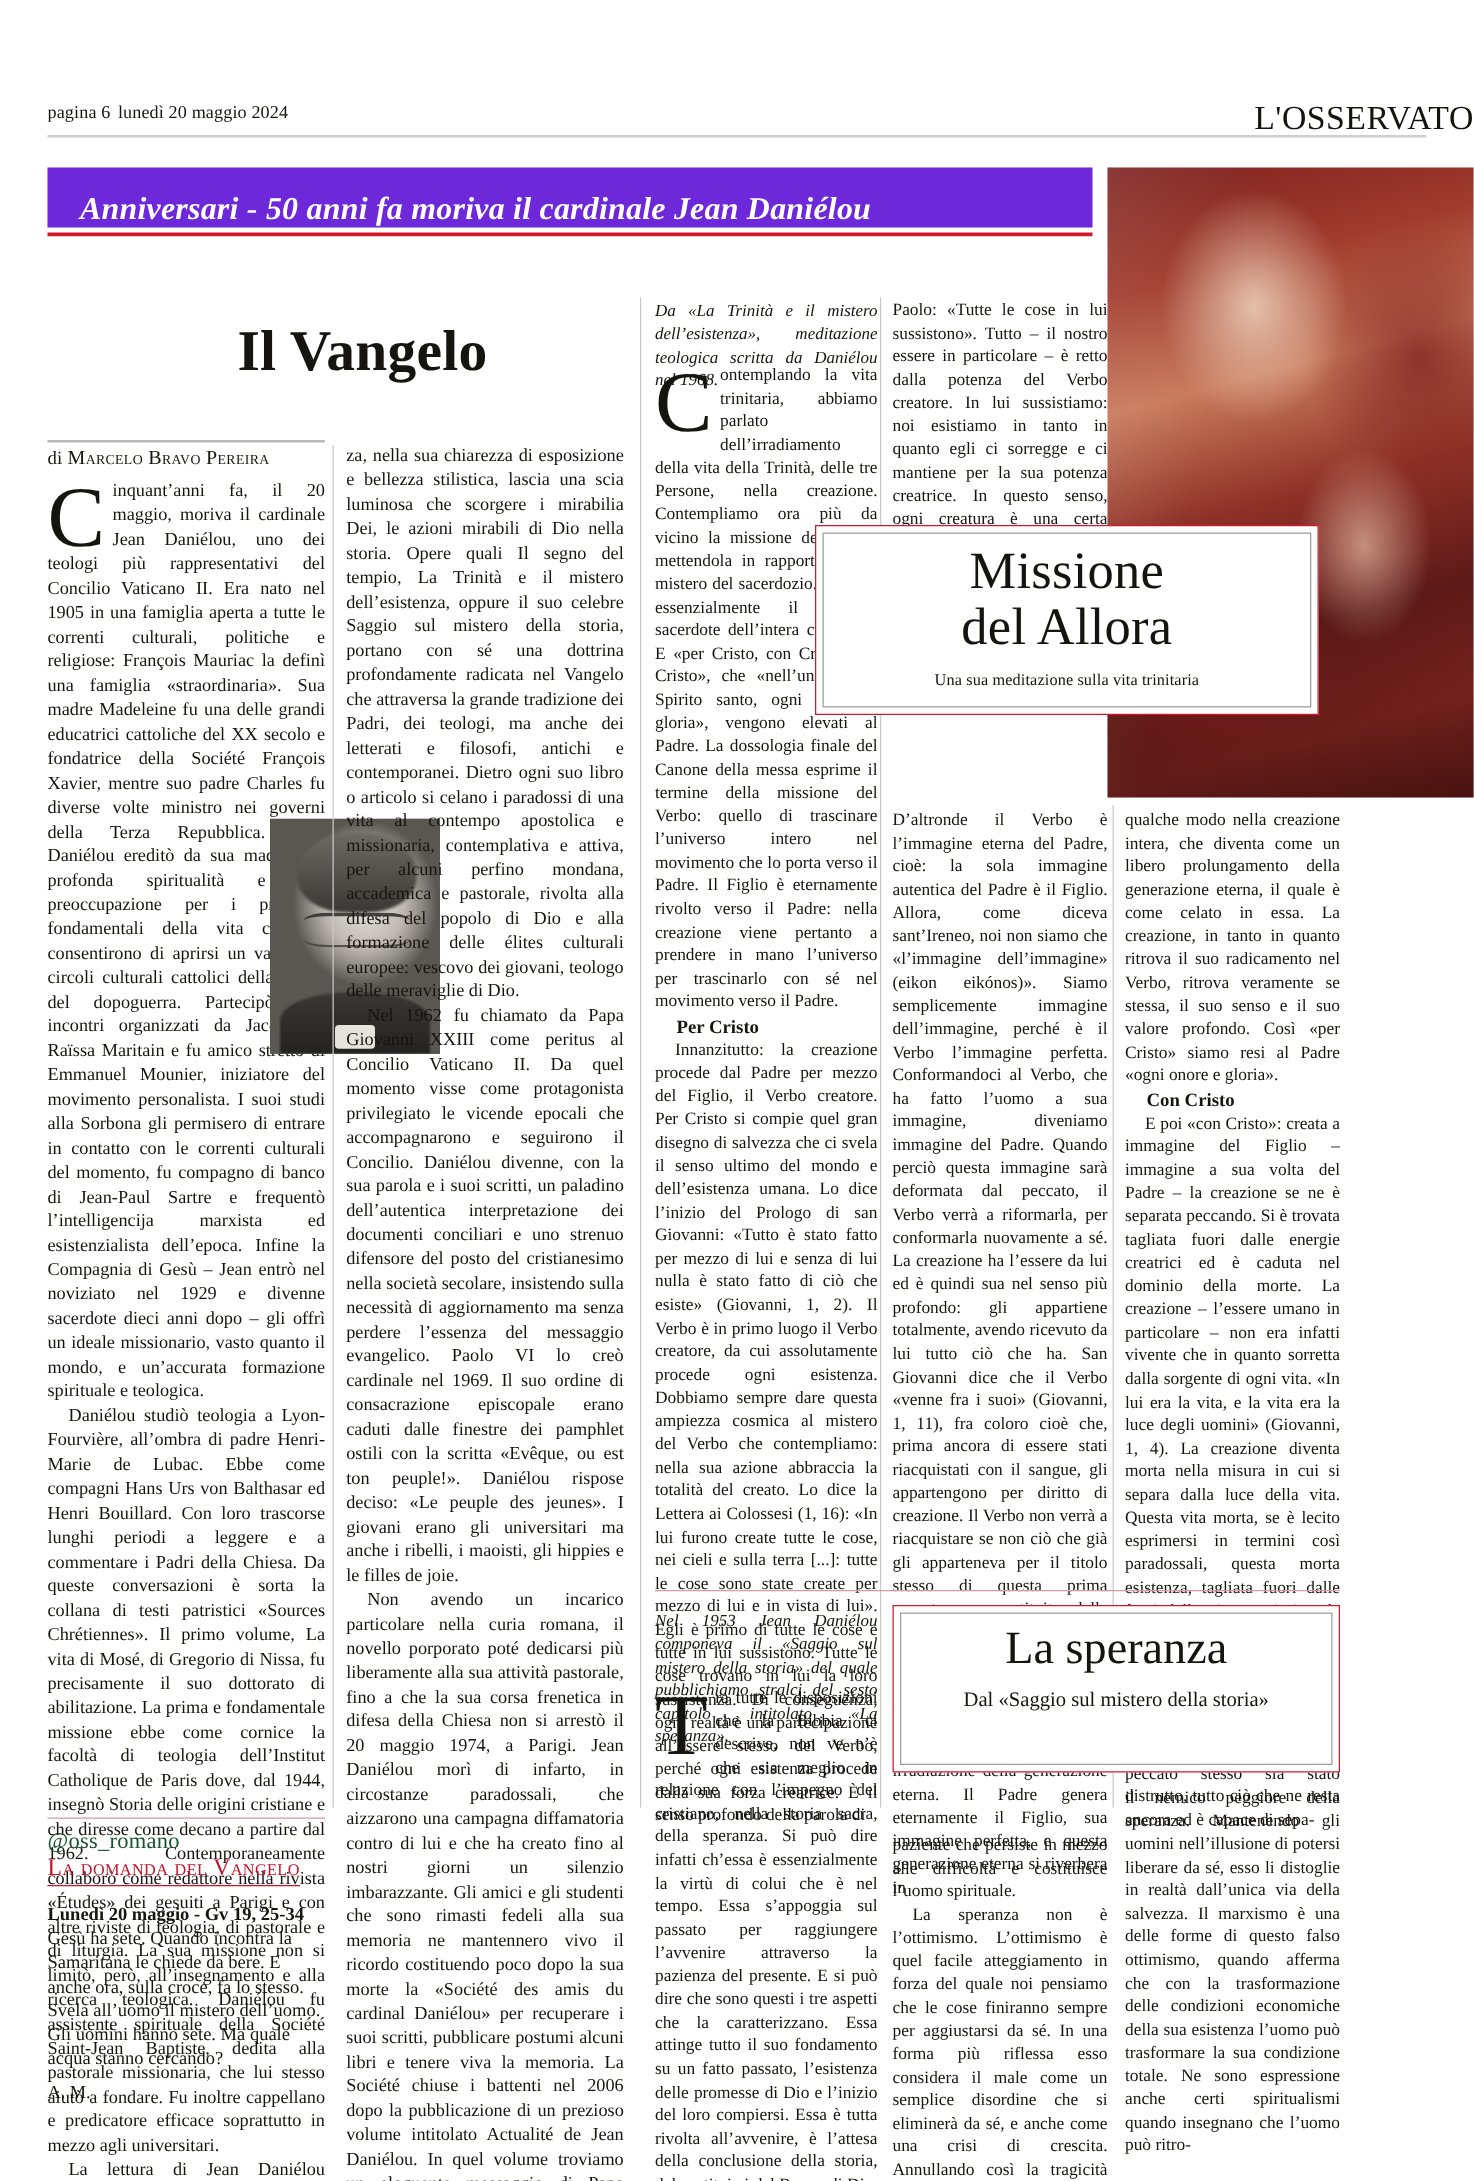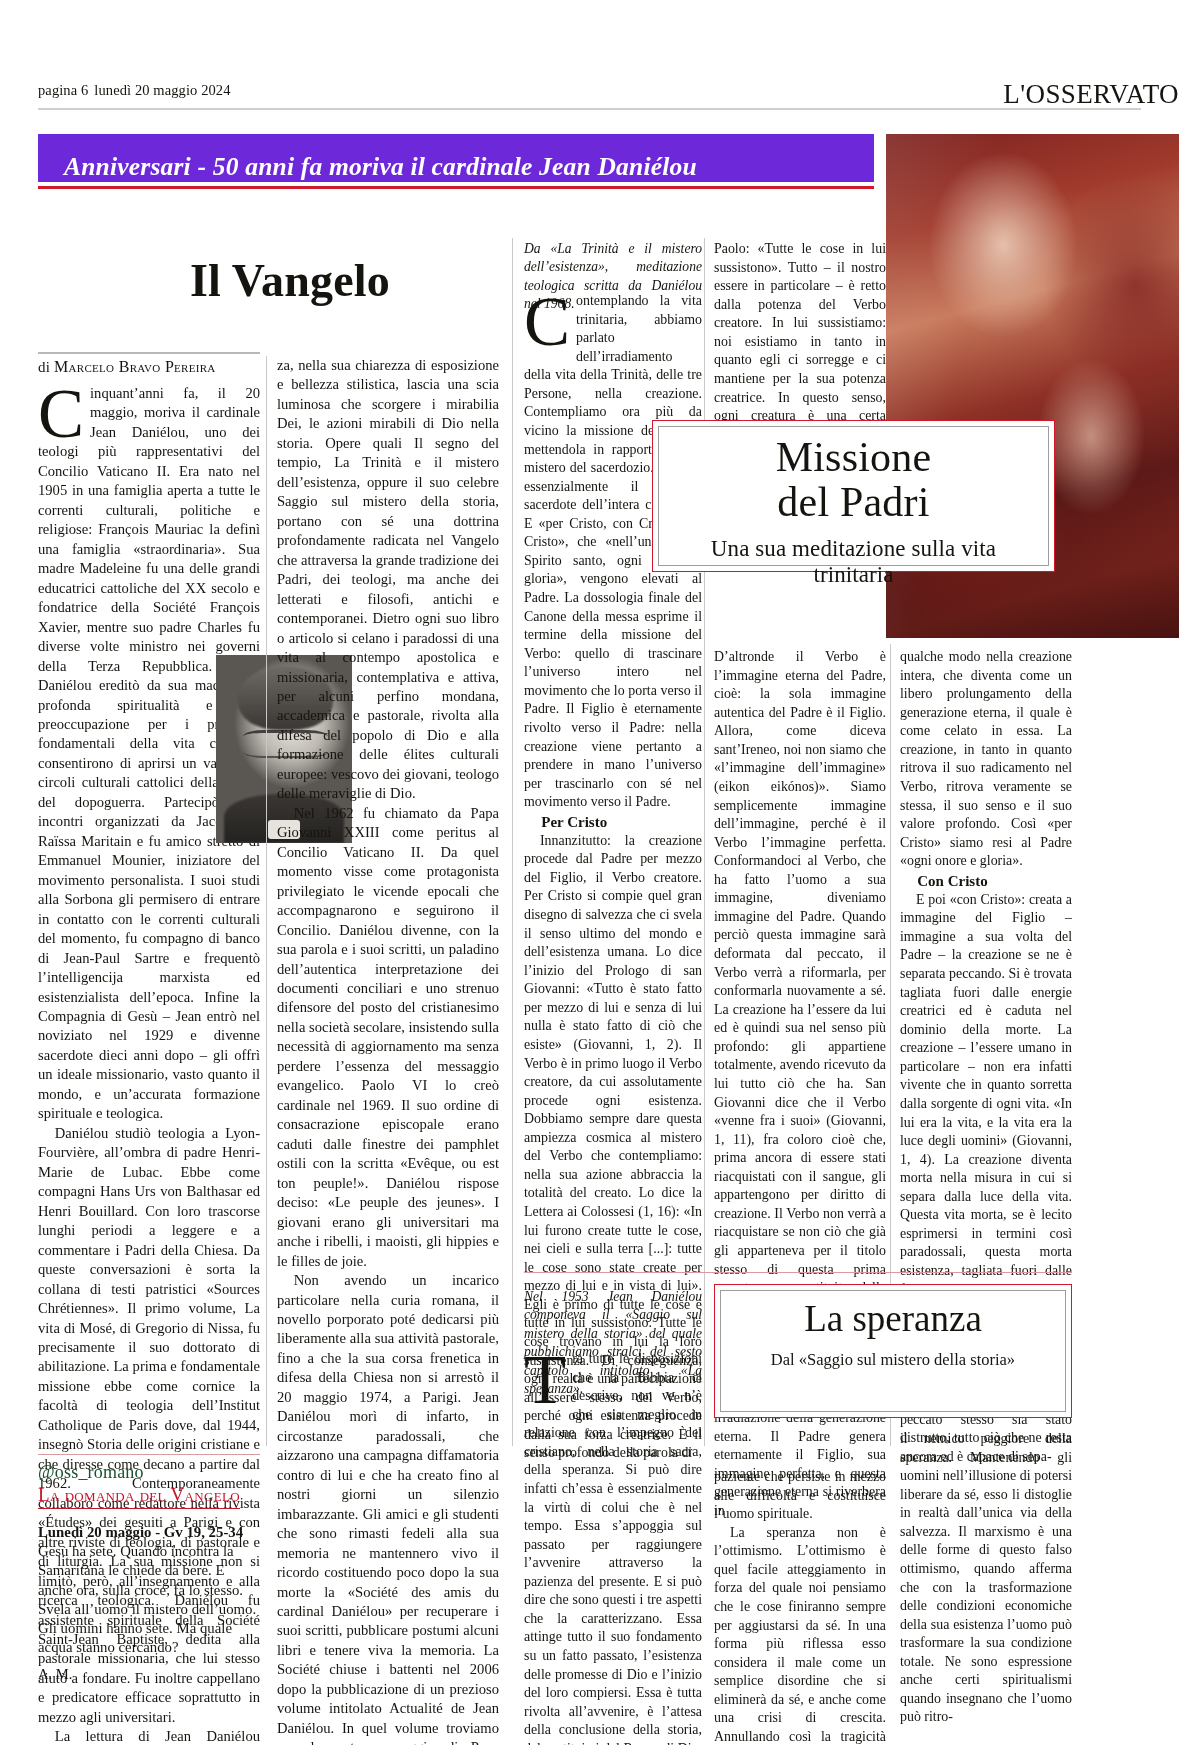--- a/index.html
+++ b/index.html
@@ -134,21 +134,21 @@
   }
   .box-inner{
     border:1px solid #9d9d9d;margin:5px;height:calc(100% - 10px);
     box-sizing:border-box;display:flex;flex-direction:column;
     align-items:center;justify-content:flex-start;padding:8px 14px;
   }
   .box-title{
     font-size:42px;line-height:1.06;text-align:center;letter-spacing:.2px;
   }
   .box-sub{
-    font-size:23px;text-align:center;margin-top:12px;letter-spacing:.1px;
+    font-size:13px;text-align:center;margin-top:12px;letter-spacing:.1px;
   }
   .box-title2{font-size:37px;line-height:1.1;text-align:center;}
   .box-sub2{font-size:16.5px;text-align:center;margin-top:10px;}
 
   
   .blurb{
     position:absolute;font-style:italic;font-size:13.6px;line-height:1.36;
     text-align:justify;
   }
 
@@ -236,21 +236,21 @@
     <p class="noind">Paolo: «Tutte le cose in lui sussistono». Tutto – il nostro essere in particolare – è retto dalla potenza del Verbo creatore. In lui sussistiamo: noi esistiamo in tanto in quanto egli ci sorregge e ci mantiene per la sua potenza creatrice. In questo senso, ogni creatura è una certa partecipazione all’essere del Verbo. Ma insieme – cosa ammirabile – il Verbo ci crea a sua immagine. Già l’inizio della Bibbia dice che l’essere umano è stato creato a immagine di Dio.</p>
   </div>
 
   <div class="vrule" style="left:704px;top:238px;height:1208px;"></div>
   <div class="vrule" style="left:890px;top:644px;height:802px;"></div>
 
   <div class="box" style="left:652px;top:420px;width:403px;height:152px;">
     <div class="box-inner">
       <div class="box-title">
         <span>Missione</span><br>
-        <span>del Padri</span>
+        <span>del Allora</span>
       </div>
       <div class="box-sub">Una sua meditazione sulla vita trinitaria</div>
     </div>
   </div>
 
   <div class="col" style="left:714px;top:648px;width:172px;font-size:13.9px;">
     <p class="noind">D’altronde il Verbo è l’immagine eterna del Padre, cioè: la sola immagine autentica del Padre è il Figlio. Allora, come diceva sant’Ireneo, noi non siamo che «l’immagine dell’immagine» (eikon eikónos)». Siamo semplicemente immagine dell’immagine, perché è il Verbo l’immagine perfetta. Conformandoci al Verbo, che ha fatto l’uomo a sua immagine, diveniamo immagine del Padre. Quando perciò questa immagine sarà deformata dal peccato, il Verbo verrà a riformarla, per conformarla nuovamente a sé. La creazione ha l’essere da lui ed è quindi sua nel senso più profondo: gli appartiene totalmente, avendo ricevuto da lui tutto ciò che ha. San Giovanni dice che il Verbo «venne fra i suoi» (Giovanni, 1, 11), fra coloro cioè che, prima ancora di essere stati riacquistati con il sangue, gli appartengono per diritto di creazione. Il Verbo non verrà a riacquistare se non ciò che già gli apparteneva per il titolo stesso di questa prima appartenenza costituito dalla creazione. La relazione intima di tutto il creato con il Verbo già appare nell’origine profonda di ogni realtà. In questo senso si può affermare che la creazione non è che una irradiazione della generazione eterna. Il Padre genera eternamente il Figlio, sua immagine perfetta, e questa generazione eterna si riverbera in</p>
   </div>
 
   <div class="col" style="left:900px;top:648px;width:172px;font-size:13.9px;">

